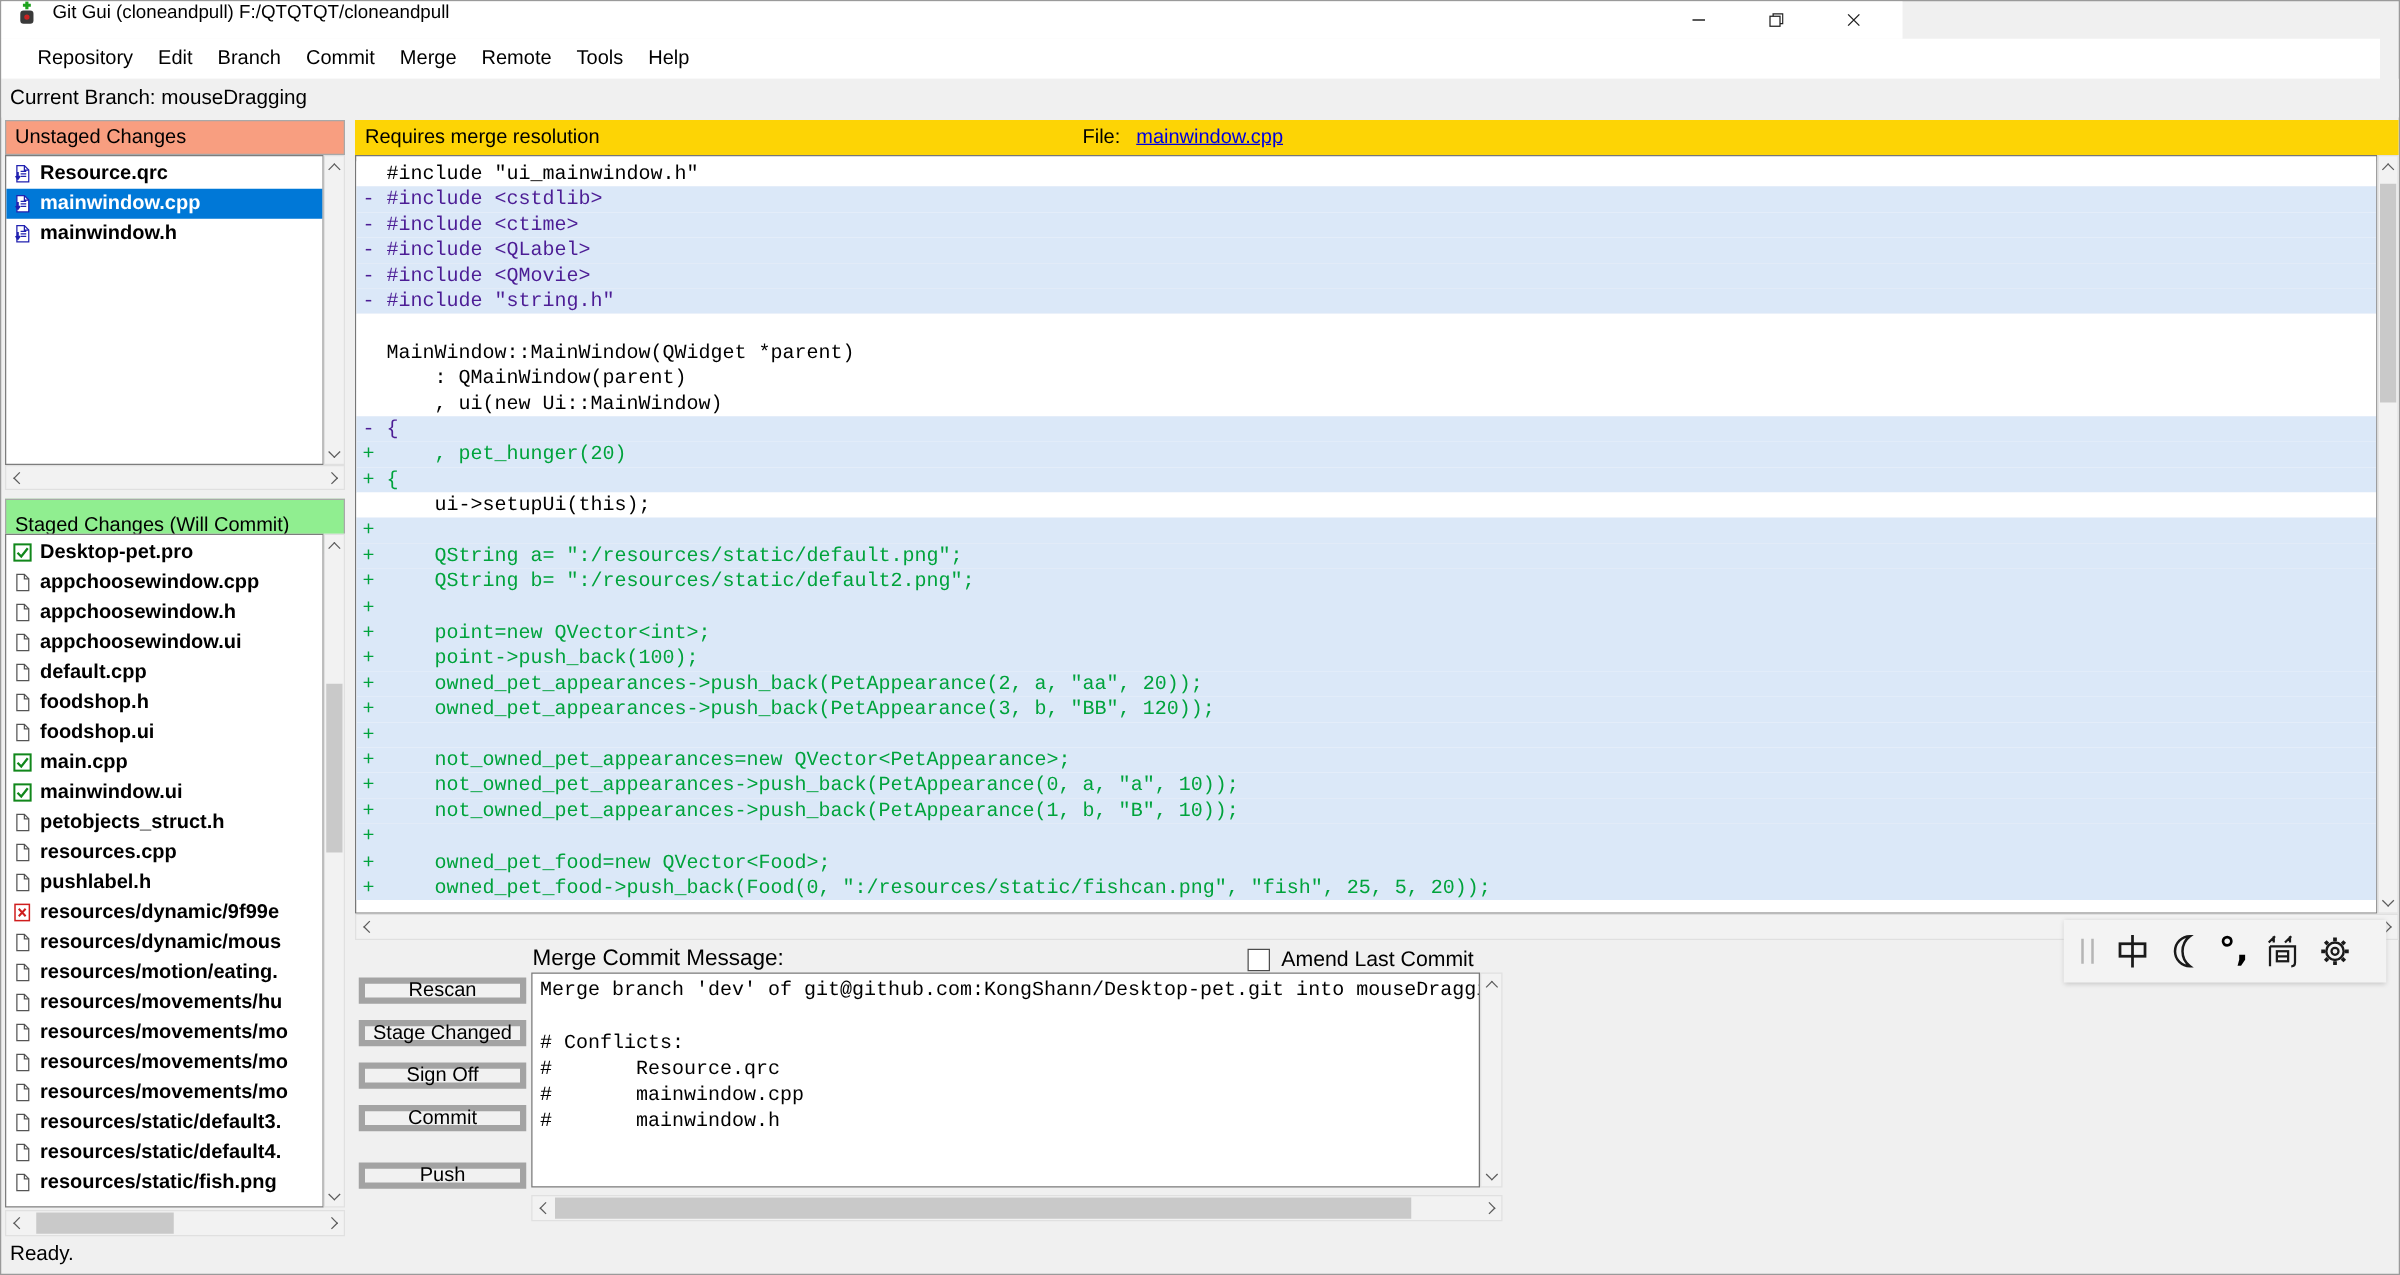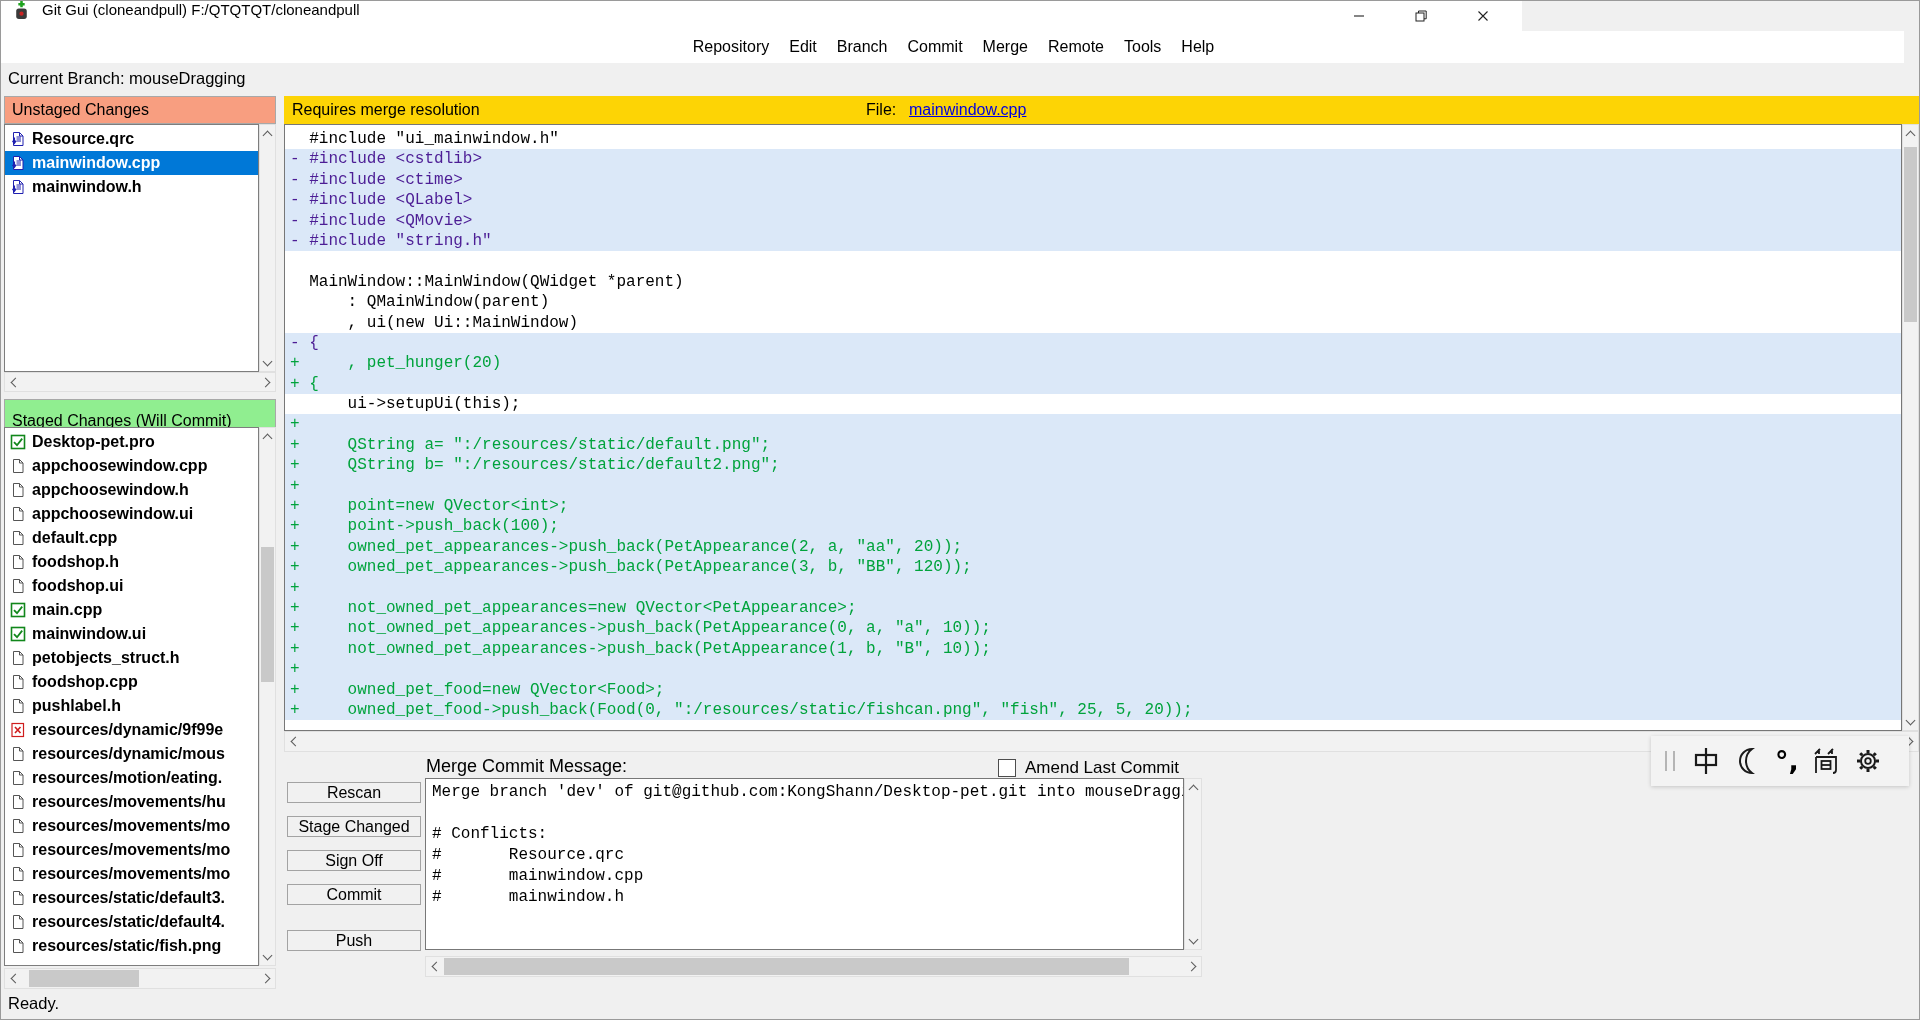--- a/index.html
+++ b/index.html
@@ -10,21 +10,21 @@
 
   
   .titlebar{left:0;top:0;width:1521px;height:30px;background:#ffffff;display:flex;align-items:flex-start;}
   .title-logo{width:19px;height:19px;margin-left:11px;flex:none;}
   .title-text{margin-left:11px;font-size:15px;}
   .win-controls{position:absolute;right:8px;top:0;height:30px;display:flex;}
   .win-btn{width:62px;height:30px;display:flex;align-items:center;justify-content:center;}
   .win-btn svg{width:12px;height:12px;}
 
   
-  .menubar{left:0;top:30px;width:1903px;height:32px;background:#ffffff;display:flex;align-items:center;padding-left:2px;justify-content:center;}
+  .menubar{left:0;top:30px;width:1903px;height:32px;background:#ffffff;display:flex;align-items:center;padding-left:19px;}
   .menu-item{padding:0 10px;font-size:16px;height:100%;display:flex;align-items:center;}
 
   
   .branchbar{left:0;top:62px;width:1920px;height:31px;background:#f0f0f0;display:flex;align-items:center;padding-left:7px;font-size:16.5px;}
 
   
   .panel-header{display:flex;align-items:center;padding-left:7px;font-size:16px;border:1px solid #a8a8a8;white-space:nowrap;overflow:hidden;}
   .unstaged-header{left:3px;top:95px;width:272px;height:28px;background:#f89e80;}
   .staged-header{left:3px;top:398px;width:272px;height:44px;background:#90ee90;}
 
@@ -68,21 +68,21 @@
   .diff-line{height:20.4px;line-height:20.4px;white-space:pre;padding-left:5px;}
   .diff-line.ctx{color:#000;background:#fff;}
   .diff-line.del{color:#4c1d95;background:#dbe8f8;}
   .diff-line.add{color:#00a33c;background:#dbe8f8;}
 
   
   .commit-label{left:425px;top:755px;font-size:18px;}
   .amend-wrap{left:997px;top:757px;display:flex;align-items:center;}
   .amend-box{width:16px;height:16px;background:#fff;border:1px solid #4d4d4d;flex:none;}
   .amend-label{margin-left:9px;font-size:17px;white-space:nowrap;}
-  .commit-btn{left:286px;width:134px;height:21px;background:#f1f1f1;border:1px solid #a3a3a3;
+  .commit-btn{left:286px;width:134px;height:21px;background:#f1f1f1;border:5px solid #a3a3a3;
               display:flex;align-items:center;justify-content:center;font-size:16px;}
   .msg-box{left:424px;top:777px;width:759px;height:172px;background:#fff;border:1px solid #777;overflow:hidden;
            font-family:"Liberation Mono","DejaVu Sans Mono",monospace;font-size:16px;padding:3px 0 0 6px;}
   .msg-line{height:21px;line-height:21px;white-space:pre;tab-size:8;}
 
   
   .ime-bar{left:1650px;top:735px;width:258px;height:50px;background:#f3f3f3;display:flex;align-items:center;
            box-shadow:0 1px 4px rgba(0,0,0,.18);padding-left:8px;z-index:5;}
   .ime-item{display:flex;align-items:center;justify-content:center;margin:0 6px;}
   .ime-item svg{width:30px;height:30px;display:block;}
@@ -287,21 +287,21 @@
         </span>
         <span>petobjects_struct.h</span>
       </div>
       <div class="file-row">
         <span class="file-icon">
           <svg viewBox="0 0 16 16">
             <path d="M3.5 1.5 h6 l3.5 3.5 v9.5 h-9.5 z" fill="#fff" stroke="#555" stroke-width="1"></path>
             <path d="M9.5 1.5 v3.5 h3.5" fill="none" stroke="#555" stroke-width="1"></path>
           </svg>
         </span>
-        <span>foodshop.cpp</span>
+        <span>resources.cpp</span>
       </div>
       <div class="file-row">
         <span class="file-icon">
           <svg viewBox="0 0 16 16">
             <path d="M3.5 1.5 h6 l3.5 3.5 v9.5 h-9.5 z" fill="#fff" stroke="#555" stroke-width="1"></path>
             <path d="M9.5 1.5 v3.5 h3.5" fill="none" stroke="#555" stroke-width="1"></path>
           </svg>
         </span>
         <span>pushlabel.h</span>
       </div>

